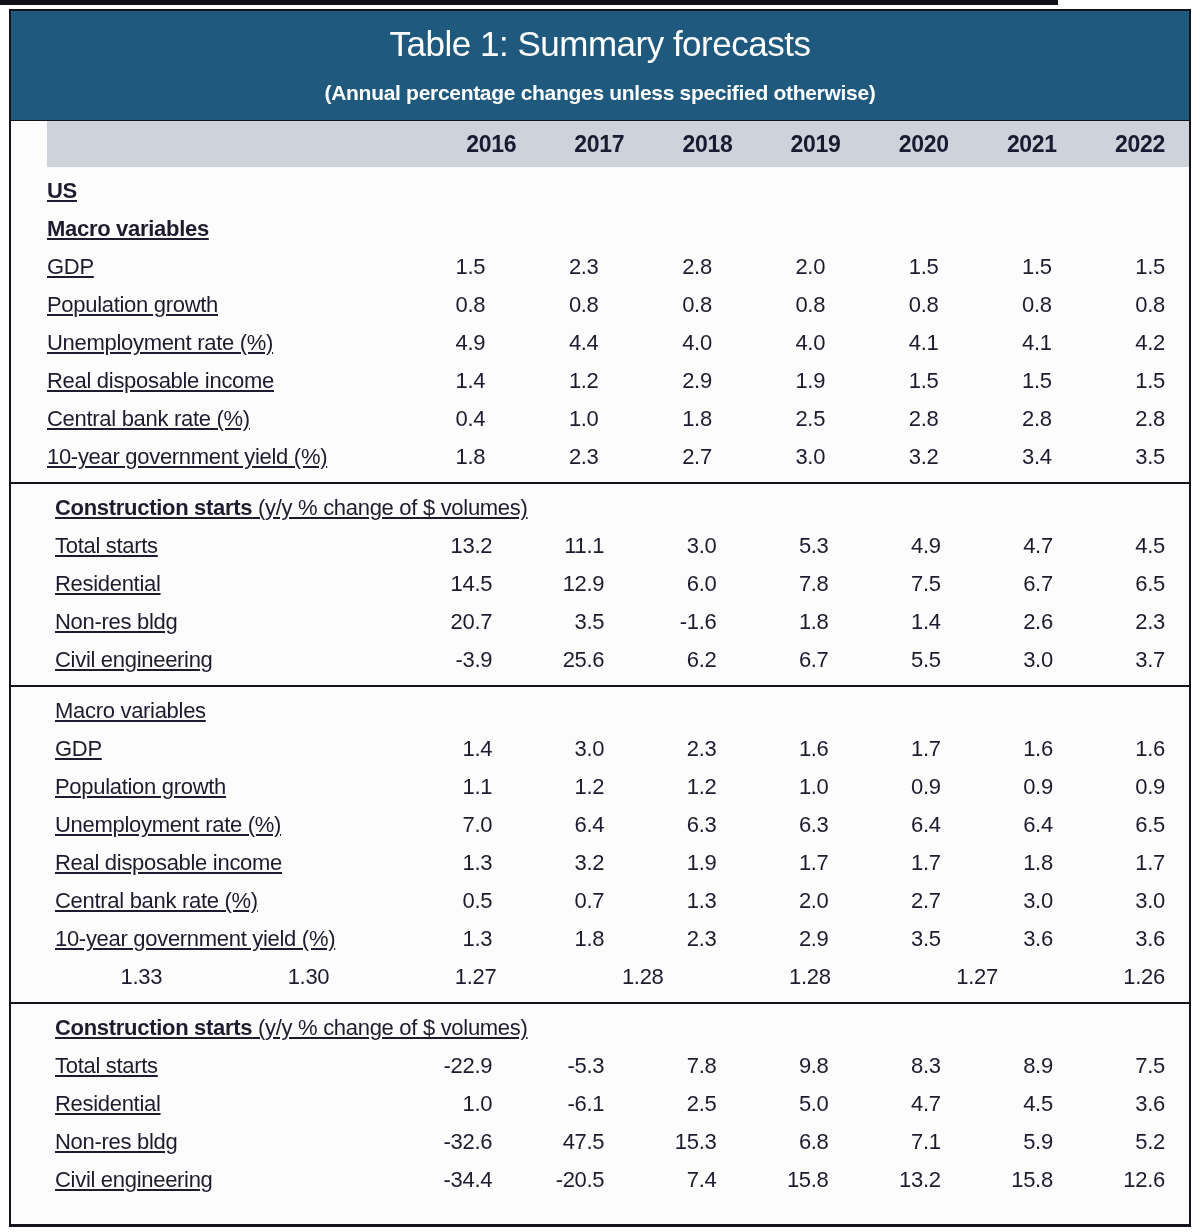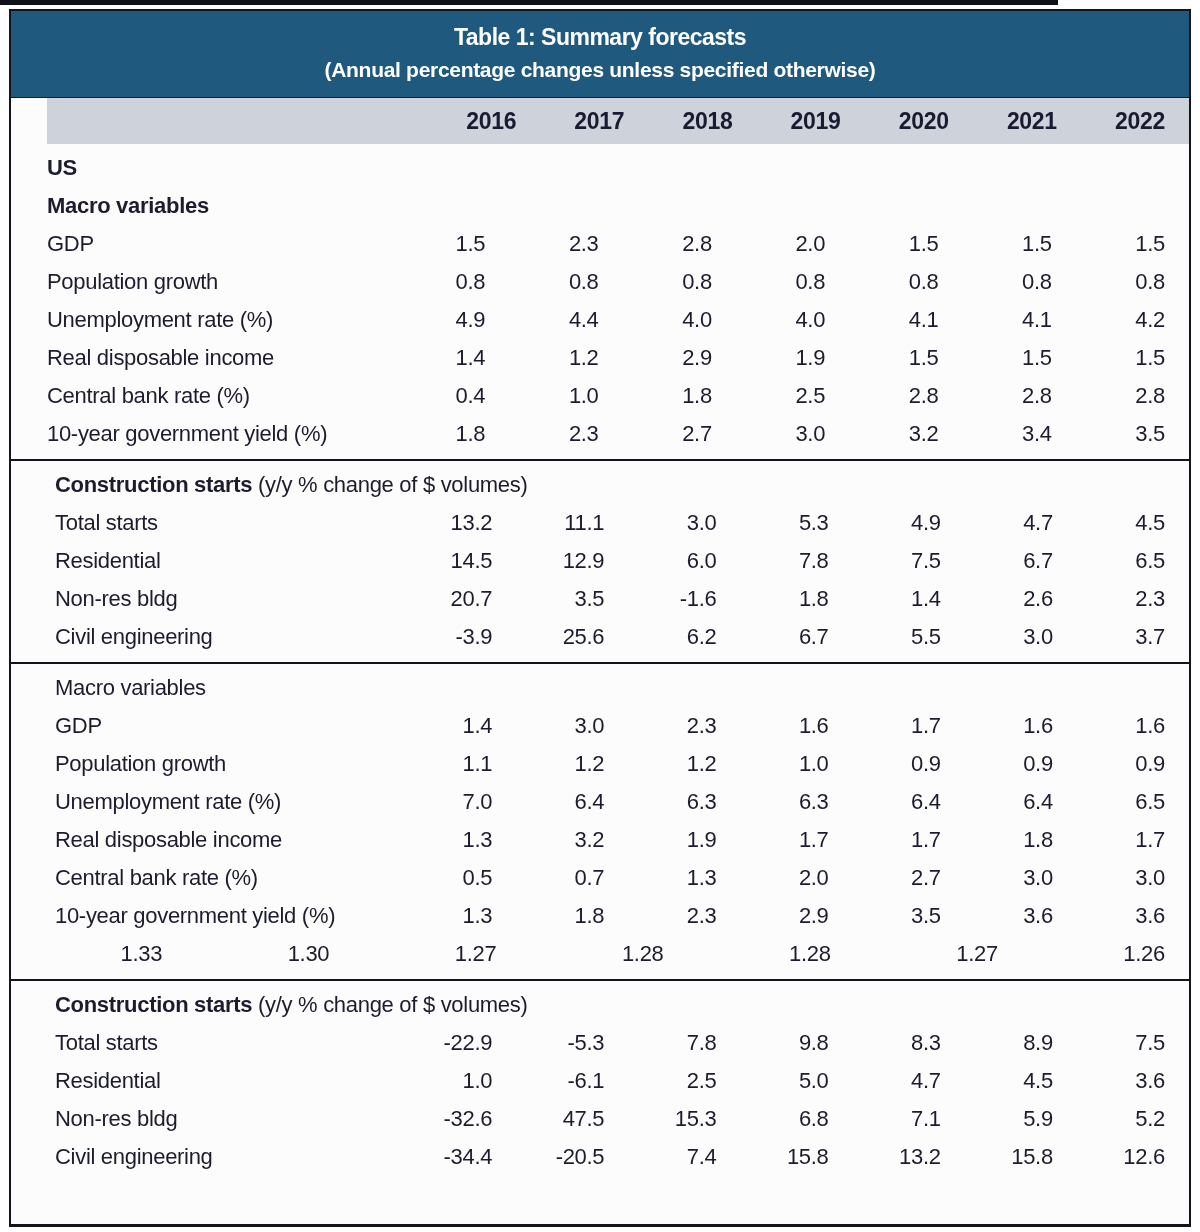--- a/index.html
+++ b/index.html
@@ -17,33 +17,33 @@
   .tbl {
     position: absolute; top: 9px; left: 9px; right: 9px; bottom: 5px;
     border: 2px solid #14141c; border-bottom-width: 3px;
     background: #fcfcfc;
     display: flex; flex-direction: column;
   }
   .head {
     background: #1f5a7e; color: #ffffff; text-align: center;
     padding: 13px 0 15px 0; border-bottom: 1px solid #14141c;
   }
-  .title { font-size: 23px; font-weight: bold; letter-spacing: -0.5px; }
-  .subtitle { font-size: 21px; font-weight: bold; margin-top: 7px; }
+  .title { font-size: 35px; font-weight: normal; letter-spacing: -0.5px; }
+  .subtitle { font-size: 21px; font-weight: bold; margin-top: 17px; }
   .yearrow {
     display: flex; background: #cdd2db; align-items: center;
     height: 46px; font-weight: bold; font-size: 23px; color: #1a1a30; margin-left: 36px;
   }
   .labelcol { width: 385px; flex: 0 0 385px; padding-left: 36px; box-sizing: border-box; }
   .numcol { flex: 1 1 0; text-align: right; padding-right: 24px; }
   .body { flex: 1; display: flex; flex-direction: column; }
   .section { padding: 5px 0 6px 0; }
   .section + .section { border-top: 2px solid #14141c; padding-left: 8px; }
   .row { display: flex; align-items: center; height: 38px; font-size: 22px; }
-  .row .label { white-space: nowrap; }
+  .row .label { white-space: nowrap; text-decoration: underline; }
   .row.bold .label { font-weight: bold; }
   .row .note { font-weight: normal; }
   .row .num { font-variant-numeric: tabular-nums; }
 </style>
 </head>
 <body>
 
 <div class="scan-bar"></div>
 
 <div class="tbl">

